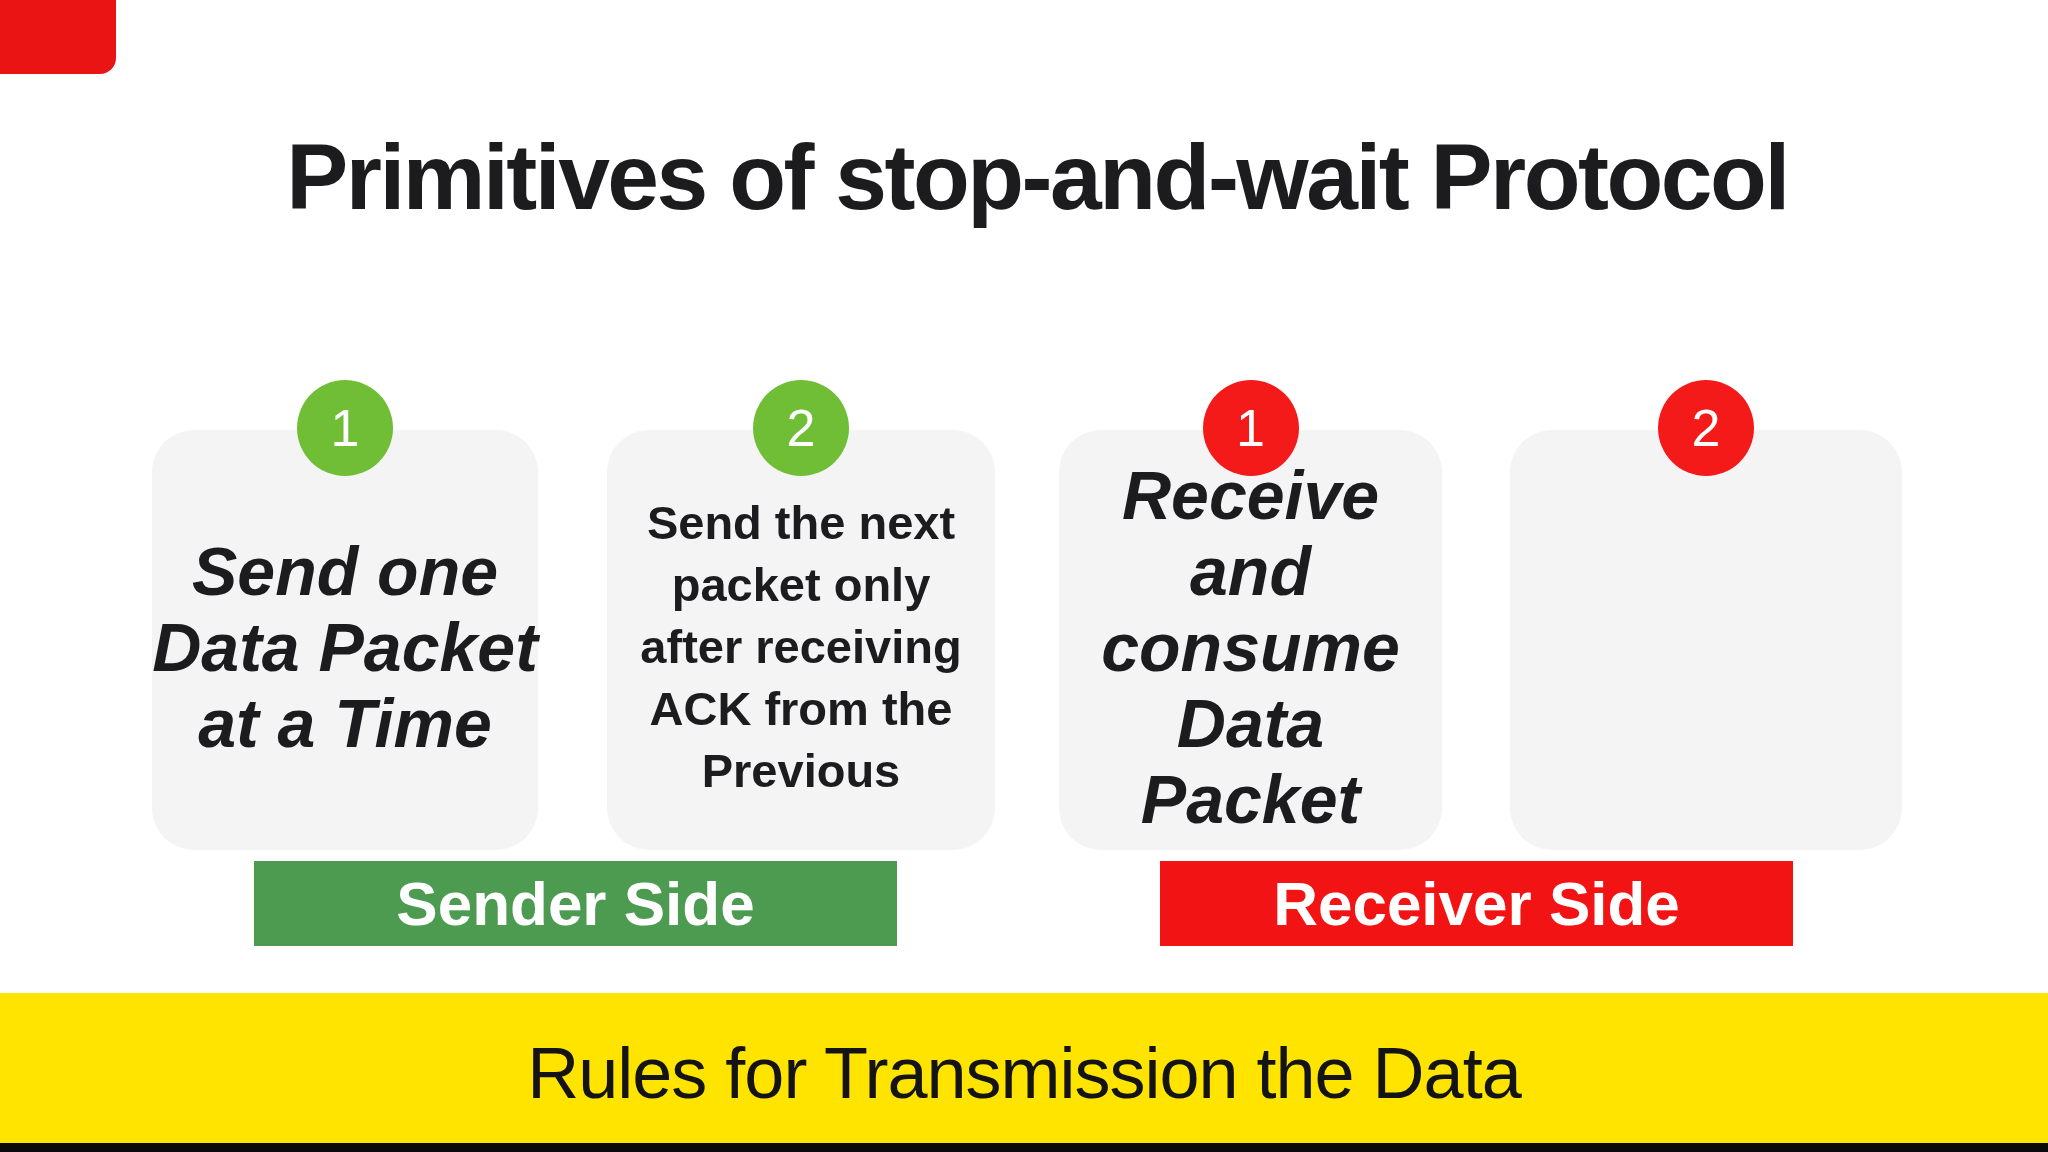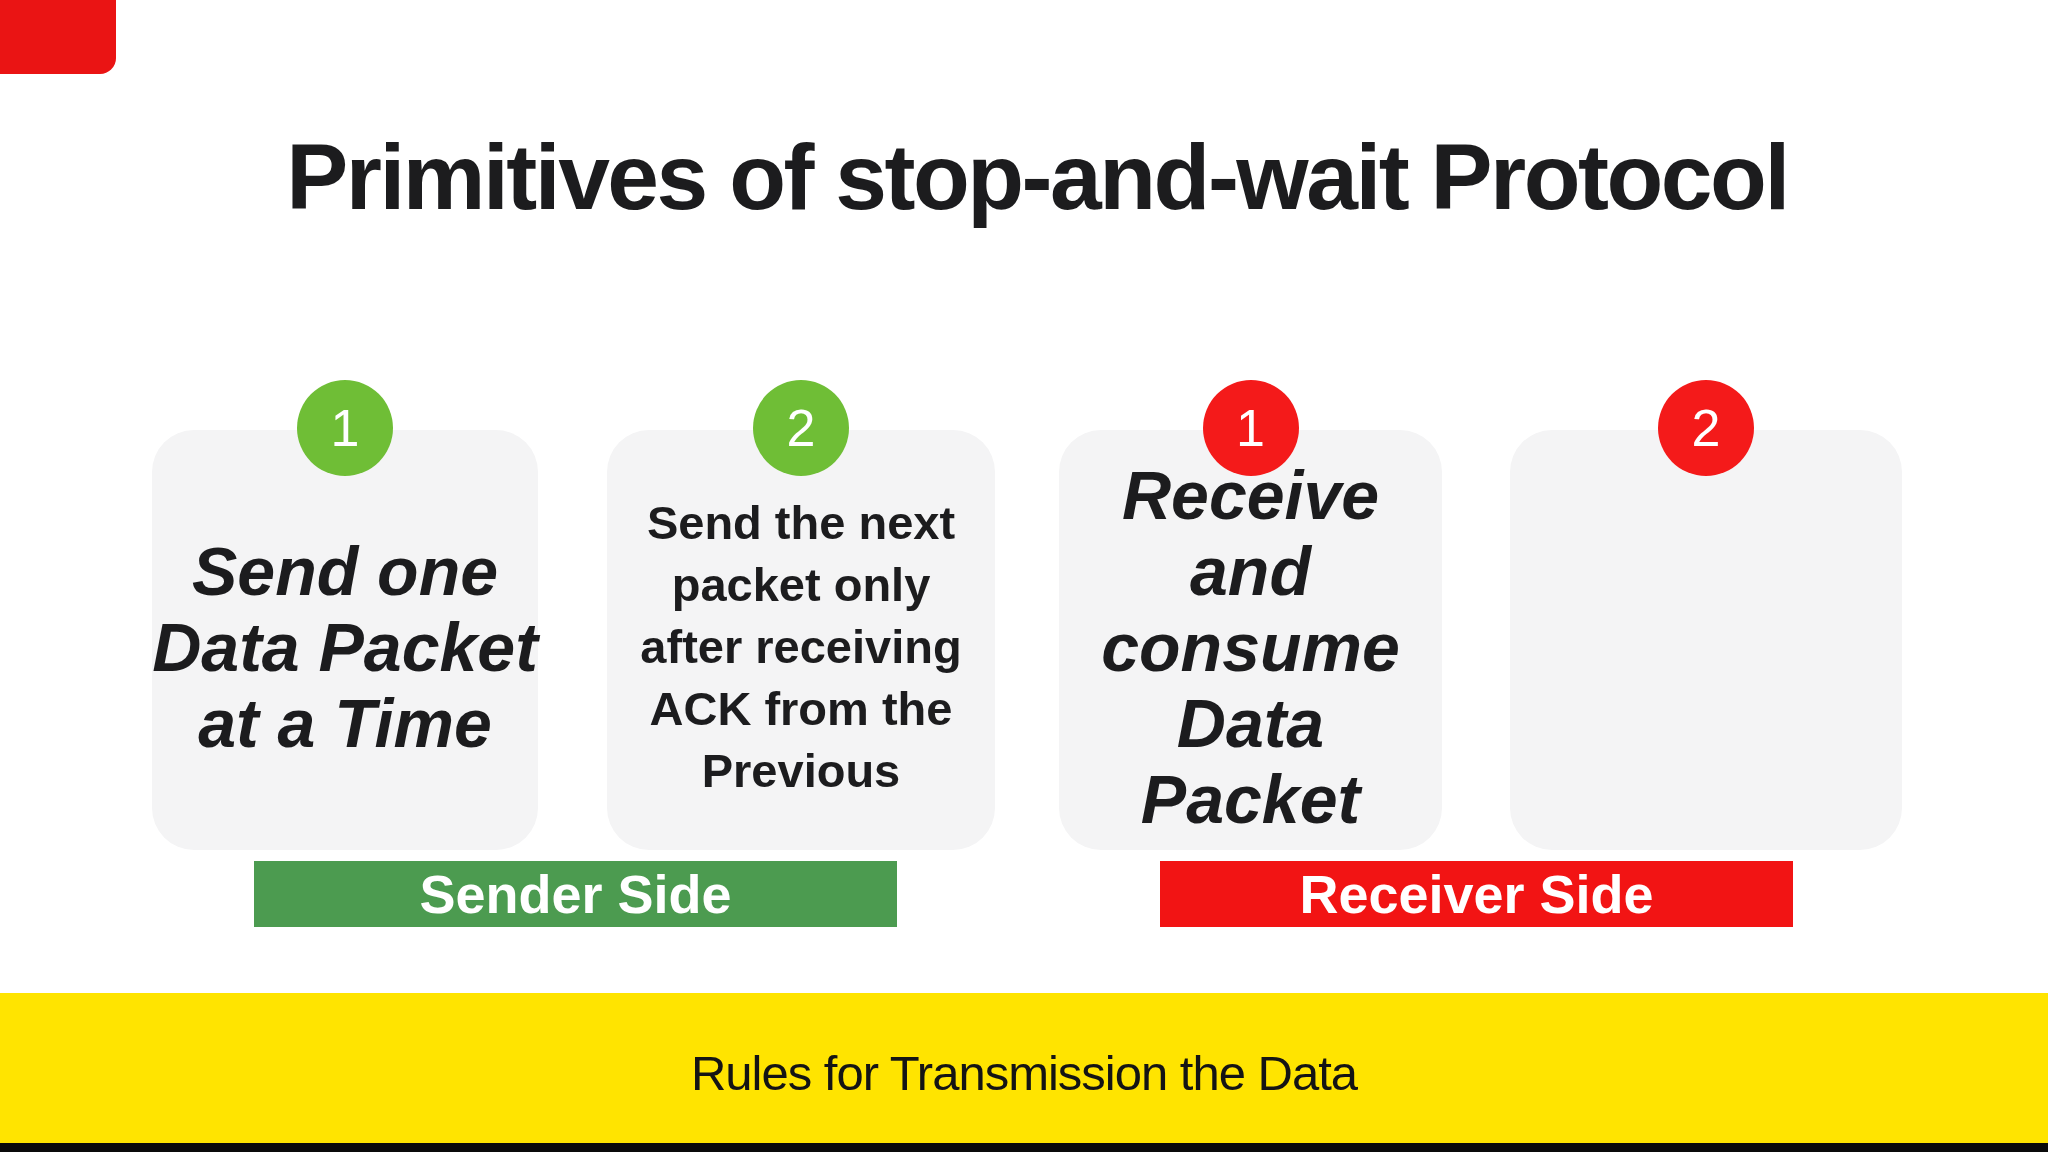--- a/index.html
+++ b/index.html
@@ -73,42 +73,42 @@
     color: #ffffff;
     font-size: 52px;
     font-weight: 400;
   }
   .card.sender   .circle { background: var(--sender-circle, #6FBE36); }
   .card.receiver .circle { background: var(--receiver-circle, #F41A1A); }
 
   .banner {
     position: absolute;
     top: 861px;
-    height: 66px;
+    height: 85px;
     display: flex;
     align-items: center;
     justify-content: center;
     color: #ffffff;
-    font-size: 54px;
+    font-size: 62px;
     font-weight: 700;
   }
   .banner.sender   { left: 254px;  width: 643px; background: var(--sender-banner, #4C9B50); }
   .banner.receiver { left: 1160px; width: 633px; background: var(--receiver-banner, #F21414); text-align: right; }
 
   .footer {
     position: absolute;
     left: 0; top: 993px;
     width: 2048px; height: 159px;
     background: var(--footer-bg, #FFE400);
     display: flex;
     align-items: center;
     justify-content: center;
   }
   .footer-text {
-    font-size: 49px;
+    font-size: 72px;
     font-weight: 400;
     letter-spacing: -1px;
     color: #141414;
   }
 
   .bottom-bar {
     position: absolute;
     left: 0; top: 1143px;
     width: 2048px; height: 9px;
     background: var(--bottom-bar, #0A0A0A);

